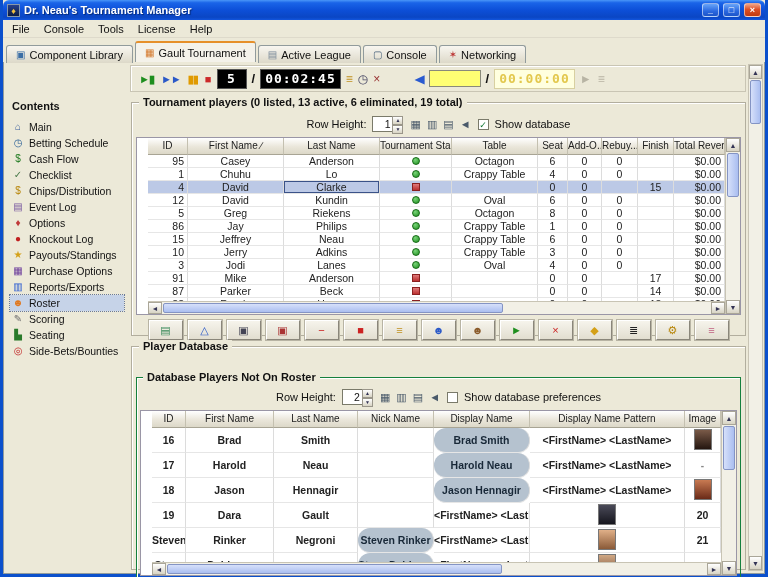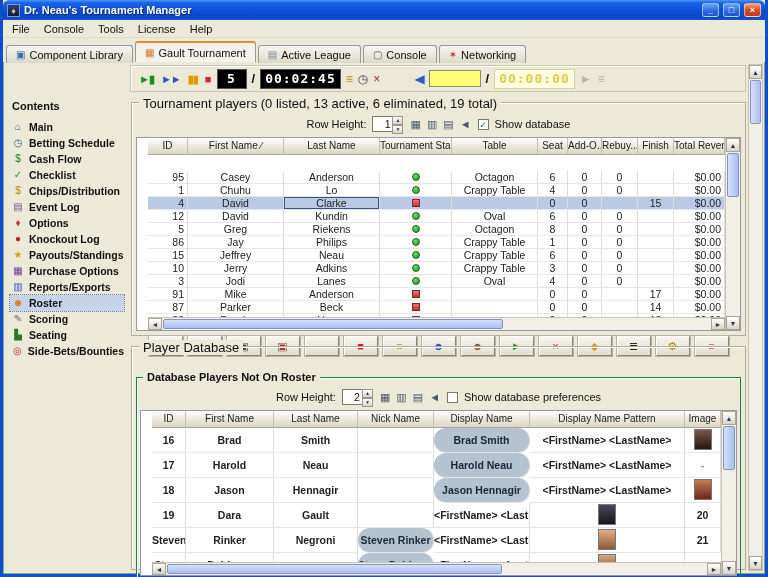--- a/index.html
+++ b/index.html
@@ -32,27 +32,27 @@
   .divider{font-weight:bold;font-size:13px;padding:0 1px;}
   .flat-ico{font-size:12px;line-height:14px;padding:0 1px;cursor:default;}
   .gap{width:26px;}
   .horn-ico{font-size:12px;color:#2a5ad0;transform:scaleX(1.1);}
   .announce-input{width:52px;height:17px;background:#ffff73;border:1px solid #8a8a7a;font-size:11px;padding:0 2px;}
   
   .main-row{flex:1;display:flex;padding:2px 2px 3px 4px;gap:5px;min-height:0;}
   .sidebar{width:118px;flex:0 0 118px;padding:2px 2px;}
   .side-title{font-weight:bold;margin:2px 0 7px 2px;}
   .side-item{display:flex;align-items:center;gap:5px;height:16px;padding-left:2px;white-space:nowrap;cursor:default;}
-  .side-item .side-lab{font-weight:bold;font-size:10.5px;}
+  .side-item .side-lab{font-weight:normal;font-size:10.5px;}
   .side-item.selected{background:#c6d3e8;outline:1px dotted #6a7a9a;}
   .side-ico{width:12px;text-align:center;font-size:10px;line-height:12px;}
   .work{flex:1;display:flex;flex-direction:column;min-width:0;}
   
   .panel{position:relative;border:1px solid #b2ae9e;box-shadow:inset 1px 1px 0 #fff;padding:10px 4px 3px;}
-  .panel > .p-title{position:absolute;top:-7px;left:7px;background:#ece9d8;padding:0 4px;font-weight:normal;font-size:13px;white-space:nowrap;}
+  .panel > .p-title{position:absolute;top:-7px;left:7px;background:#ece9d8;padding:0 4px;font-weight:bold;font-size:11px;white-space:nowrap;}
   .panel-roster{height:234px;flex:0 0 234px;margin-top:6px;}
   .panel-db{flex:1;margin-top:10px;min-height:0;display:flex;flex-direction:column;}
   .subpanel{position:relative;border:1px solid #15803d;box-shadow:inset 1px 1px 0 #fff;padding:8px 3px 3px;margin-top:20px;}
   .subpanel > .p-title{position:absolute;top:-7px;left:6px;background:#ece9d8;padding:0 4px;font-weight:bold;font-size:11px;}
   
   .controls{height:20px;display:flex;align-items:center;justify-content:center;gap:6px;margin:1px 0 3px;}
   .ctrl-label{font-size:11px;}
   .spinner{display:inline-flex;align-items:stretch;height:16px;}
   .spin-val{width:20px;background:#fff;border:1px solid #7a7a6a;border-right:none;text-align:right;padding:1px 2px 0 0;font-size:10.5px;}
   .spin-btns{display:flex;flex-direction:column;width:11px;}
@@ -61,21 +61,21 @@
   .cb{width:11px;height:11px;background:#fff;border:1px solid #7a7a6a;font-size:9px;line-height:10px;text-align:center;color:#173;}
   
   .table-area{display:flex;min-height:0;border:1px solid #9a96a6;background:#fff;}
   .table-col{flex:1;display:flex;flex-direction:column;min-width:0;padding-left:11px;}
   .grid{display:grid;align-content:start;background:#fff;overflow:hidden;}
   .rcols{grid-template-columns:40px 96px 96px 72px 86px 30px 34px 36px 36px minmax(40px,1fr);}
   .dbcols{grid-template-columns:34px 88px 84px 76px 96px minmax(120px,1fr) 36px;}
   .ghead{grid-auto-rows:17px;flex:0 0 17px;}
   .th{background:linear-gradient(#ffffff,#eae6da 55%,#dcd8c8);border-right:1px solid #c4c0b0;border-bottom:1px solid #a8a494;font-size:10px;line-height:16px;text-align:center;white-space:nowrap;overflow:hidden;color:#222;cursor:default;}
   .body-clip{overflow:hidden;}
-  .body-clip.roster{height:146px;flex:0 0 146px;margin-top:16px;}
+  .body-clip.roster{height:146px;flex:0 0 146px;}
   .body-clip.db{height:134px;flex:0 0 134px;font-weight:bold;}
   .rbody{grid-auto-rows:13px;}
   .dbbody{grid-auto-rows:25px;}
   .td{font-size:10.5px;line-height:13px;border-right:1px solid #dcdcdc;border-bottom:1px solid #e6e6e6;text-align:center;overflow:hidden;white-space:nowrap;background:#fff;color:#222;cursor:default;}
   .dbbody .td{line-height:25px;}
   .td.r{text-align:right;padding-right:3px;}
   .td.sel{background:#bcc9e6;}
   .td.sel.focus{box-shadow:inset 0 0 0 1px #3a5288;}
   .td.stc{display:flex;align-items:center;justify-content:center;}
   .dot{width:8px;height:8px;border-radius:50%;background:radial-gradient(circle at 35% 30%,#7ad67a,#1e8e1e);border:1px solid #166a16;display:inline-block;}

